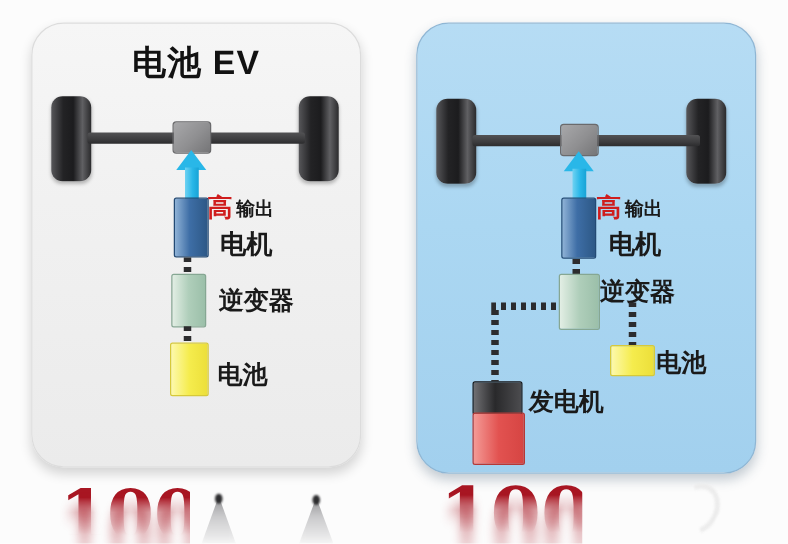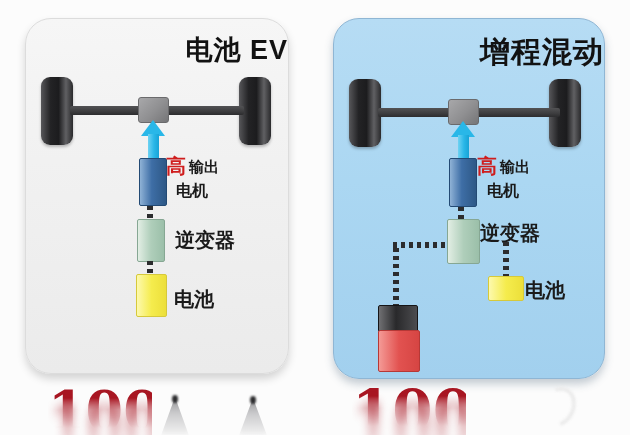--- a/index.html
+++ b/index.html
@@ -6,21 +6,21 @@
   body{font-family:"Liberation Sans","DejaVu Sans",sans-serif;background:#fff;}
   #stage{position:relative;width:630px;height:435px;overflow:hidden;
          background:var(--page-bg,#fcfcfc);}
   .panel{position:absolute;top:18px;border-radius:26px;}
   #panel-ev{left:25px;width:262px;height:354px;
     background:linear-gradient(180deg,#f6f6f6 0%,var(--panel-left-bg,#f1f1f1) 40%,#ebebeb 100%);
     border:1px solid #dcdcdc;box-shadow:0 5px 9px rgba(0,0,0,.16);}
   #panel-rex{left:333px;width:270px;height:359px;
     background:linear-gradient(180deg,#b6dcf4 0%,var(--panel-right-bg,#abd7f2) 45%,#a2d0ee 100%);
     border:1px solid #8fb6d4;box-shadow:0 5px 9px rgba(50,80,105,.28);}
-  .panel-title{position:absolute;left:0;right:0;text-align:right;
+  .panel-title{position:absolute;left:0;right:0;text-align:center;
     font-weight:bold;color:#121212;letter-spacing:1px;}
   #panel-ev .panel-title{top:13px;font-size:27px;}
   #panel-rex .panel-title{top:13px;font-size:30px;}
   .wheel{position:absolute;width:32px;height:68px;border-radius:9px;
     background:linear-gradient(90deg,#57575a 0%,#232325 30%,#1c1c1e 55%,#606063 78%,#2a2a2c 100%);
     box-shadow:0 2px 3px rgba(0,0,0,.25);}
   .axle{position:absolute;height:9px;border-radius:2px;
     background:linear-gradient(180deg,#525254,var(--axle-gray,#3d3d3f) 60%,#2c2c2e);}
   .diff{position:absolute;width:29px;height:24px;border-radius:3px;
     background:linear-gradient(135deg,#a8a8aa,var(--diff-gray,#8f8f91) 55%,#757577);
@@ -41,21 +41,21 @@
     border:1px solid #151517;}
   .engine{background:linear-gradient(90deg,#f49a96 0%,var(--engine-red,#e25250) 50%,#d64543 100%);
     border:1px solid #b63836;}
   .dash-v{position:absolute;width:6px;
     background:repeating-linear-gradient(180deg,#2c2c2e 0 4px,rgba(0,0,0,0) 4px 8px);}
   .dash-h{position:absolute;height:6px;
     background:repeating-linear-gradient(90deg,#2c2c2e 0 4px,rgba(0,0,0,0) 4px 8px);}
   .lbl{position:absolute;font-weight:bold;color:var(--label-black,#1a1a1a);white-space:nowrap;}
   .lbl-high{color:var(--high-red,#cf1d1d);font-size:20px;}
   .lbl-out{font-size:15px;}
-  .lbl-comp{font-size:16px;}
+  .lbl-comp{font-size:21px;}
   .lbl-comp-sm{font-size:20px;}
   .score{position:absolute;text-align:center;font-family:"DejaVu Serif","Liberation Serif",serif;
     font-weight:bold;color:var(--score-red,#a81622);line-height:1;}
   .score-crisp{display:block;
     -webkit-mask-image:linear-gradient(180deg,#000 0,#000 14px,rgba(0,0,0,.35) 26px,transparent 44px);
     mask-image:linear-gradient(180deg,#000 0,#000 14px,rgba(0,0,0,.35) 26px,transparent 44px);}
   .score-blur{position:absolute;left:0;right:0;top:8px;display:block;
     filter:blur(4px);opacity:.5;transform:scaleY(1.5);transform-origin:top;
     -webkit-mask-image:linear-gradient(180deg,transparent 0,#000 12px,rgba(0,0,0,.5) 26px,transparent 46px);
     mask-image:linear-gradient(180deg,transparent 0,#000 12px,rgba(0,0,0,.5) 26px,transparent 46px);}
@@ -96,21 +96,20 @@
     <div class="comp inverter" style="left:111px;top:200px;width:26px;height:41px;"></div>
     <span class="lbl lbl-comp-sm" style="left:149px;top:208px;">逆变器</span>
 
     <div class="dash-v" style="left:121px;top:242px;height:13px;"></div>
 
     <div class="comp battery" style="left:110px;top:255px;width:29px;height:41px;"></div>
     <span class="lbl lbl-comp-sm" style="left:148px;top:267px;">电池</span>
   </div>
 
   <div class="panel" id="panel-rex">
-    <div class="panel-title">增程混动</div>
 
     <div class="wheel" style="left:15px;top:60px;"></div>
     <div class="wheel" style="left:215px;top:60px;"></div>
     <div class="axle" style="left:44px;top:89px;width:182px;"></div>
     <div class="diff" style="left:114px;top:80px;"></div>
 
     <div class="arrow-head" style="left:117px;top:102px;"></div>
     <div class="arrow-shaft" style="left:124px;top:116px;height:24px;"></div>
 
     <div class="comp motor" style="left:115px;top:139px;height:47px;"></div>
@@ -124,20 +123,21 @@
     <span class="lbl lbl-comp-sm" style="left:146px;top:201px;">逆变器</span>
 
     <div class="dash-h" style="left:59px;top:223px;width:55px;"></div>
     <div class="dash-v" style="left:59px;top:229px;height:57px;"></div>
     <div class="dash-v" style="left:169px;top:223px;height:35px;"></div>
 
     <div class="comp battery" style="left:154px;top:257px;width:34px;height:23px;"></div>
     <span class="lbl lbl-comp-sm" style="left:191px;top:258px;">电池</span>
 
     <div class="comp generator" style="left:44px;top:286px;width:38px;height:25px;"></div>
+    <span class="lbl lbl-comp-sm" style="left:89px;top:289px;">发电机</span>
 
     <div class="comp engine" style="left:44px;top:311px;width:40px;height:40px;"></div>
   </div>
 
   <div class="score" id="score-ev">
     <span class="score-crisp">100</span>
     <span class="score-blur">100</span>
   </div>
   <div class="score" id="score-rex">
     <span class="score-crisp">100</span>

